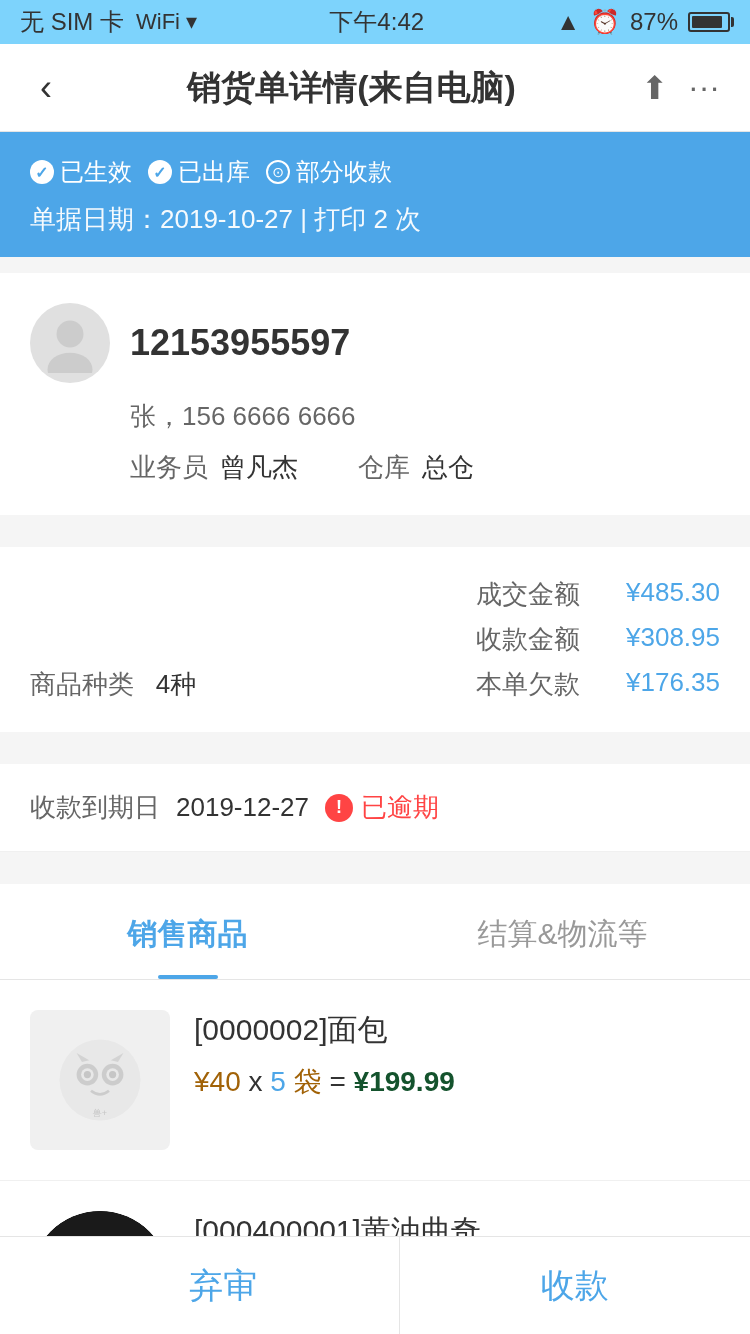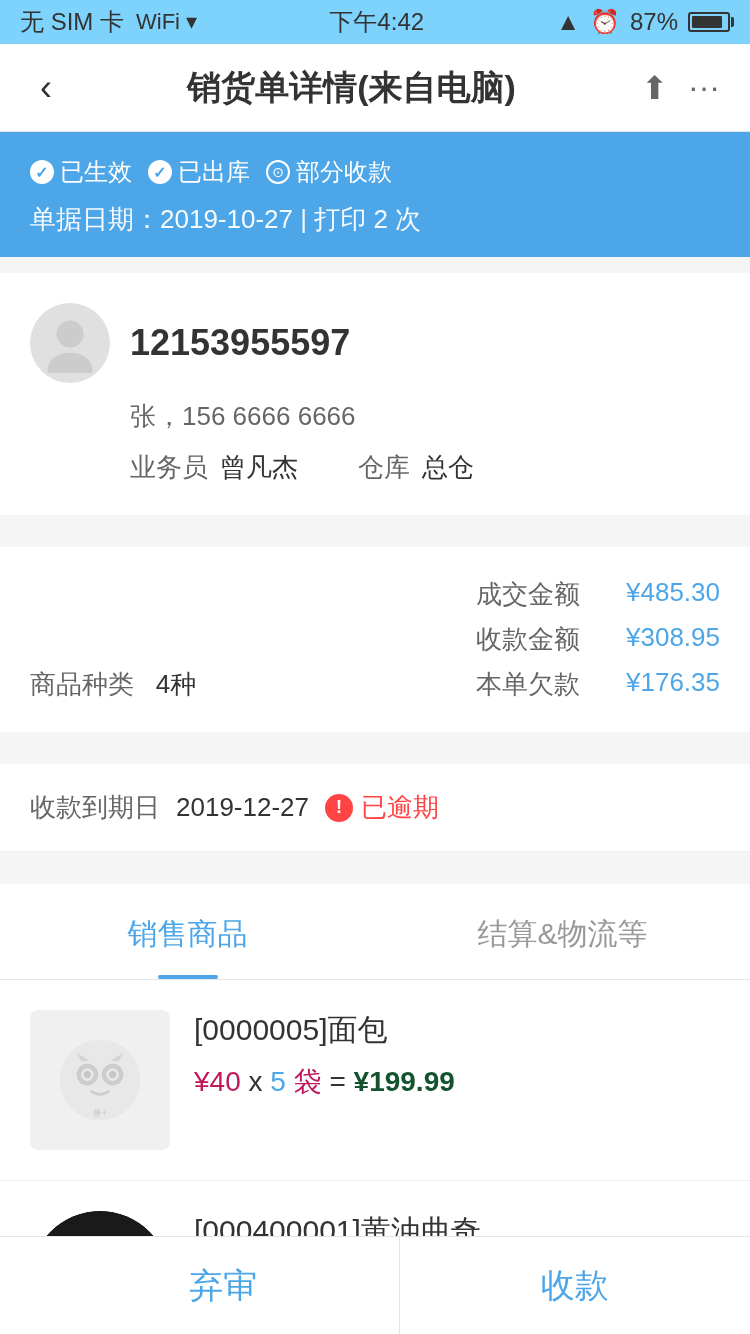--- a/index.html
+++ b/index.html
@@ -245,21 +245,21 @@
       flex: 1;
       text-align: center;
       padding: 30px 0 24px;
       font-size: 30px;
       color: #999;
       position: relative;
       cursor: pointer;
     }
     .tab.active {
       color: #4DA6E8;
-      font-weight: 400;
+      font-weight: 700;
       text-align: center;
     }
     .tab.active::after {
       content: '';
       position: absolute;
       bottom: 0;
       left: 50%;
       transform: translateX(-50%);
       width: 60px;
       height: 4px;
@@ -316,21 +316,21 @@
       color: #666;
       font-size: 22px;
       padding: 4px 14px;
       border-radius: 4px;
       margin-bottom: 14px;
     }
     .product-price-row {
       font-size: 28px;
       color: #333;
     }
-    .price-unit { color: #be185d; }
+    .price-unit { color: #a16207; }
     .price-qty { color: #4DA6E8; }
     .price-total { color: #14532d; font-weight: 600; }
 
     
     .bottom-bar {
       position: fixed;
       bottom: 0;
       left: 0;
       width: 750px;
       background: #fff;
@@ -496,21 +496,21 @@
           <circle cx="36" cy="44" r="4" fill="#888"></circle>
           <circle cx="64" cy="44" r="4" fill="#888"></circle>
           <path d="M 40 62 Q 50 70 60 62" stroke="#999" stroke-width="3" fill="none"></path>
           <path d="M 30 30 L 24 20 L 38 28" fill="#aaa"></path>
           <path d="M 70 30 L 76 20 L 62 28" fill="#aaa"></path>
           <text x="50" y="90" text-anchor="middle" font-size="10" fill="#888">兽+</text>
         </svg>
       </div>
     </div>
     <div class="product-details">
-      <div class="product-name">[0000005]面包</div>
+      <div class="product-name">[0000002]面包</div>
       <div class="product-price-row">
         <span class="price-unit">¥40</span>
         <span> x </span>
         <span class="price-qty">5</span>
         <span class="price-unit">袋</span>
         <span> = </span>
         <span class="price-total">¥199.99</span>
       </div>
     </div>
   </div>

